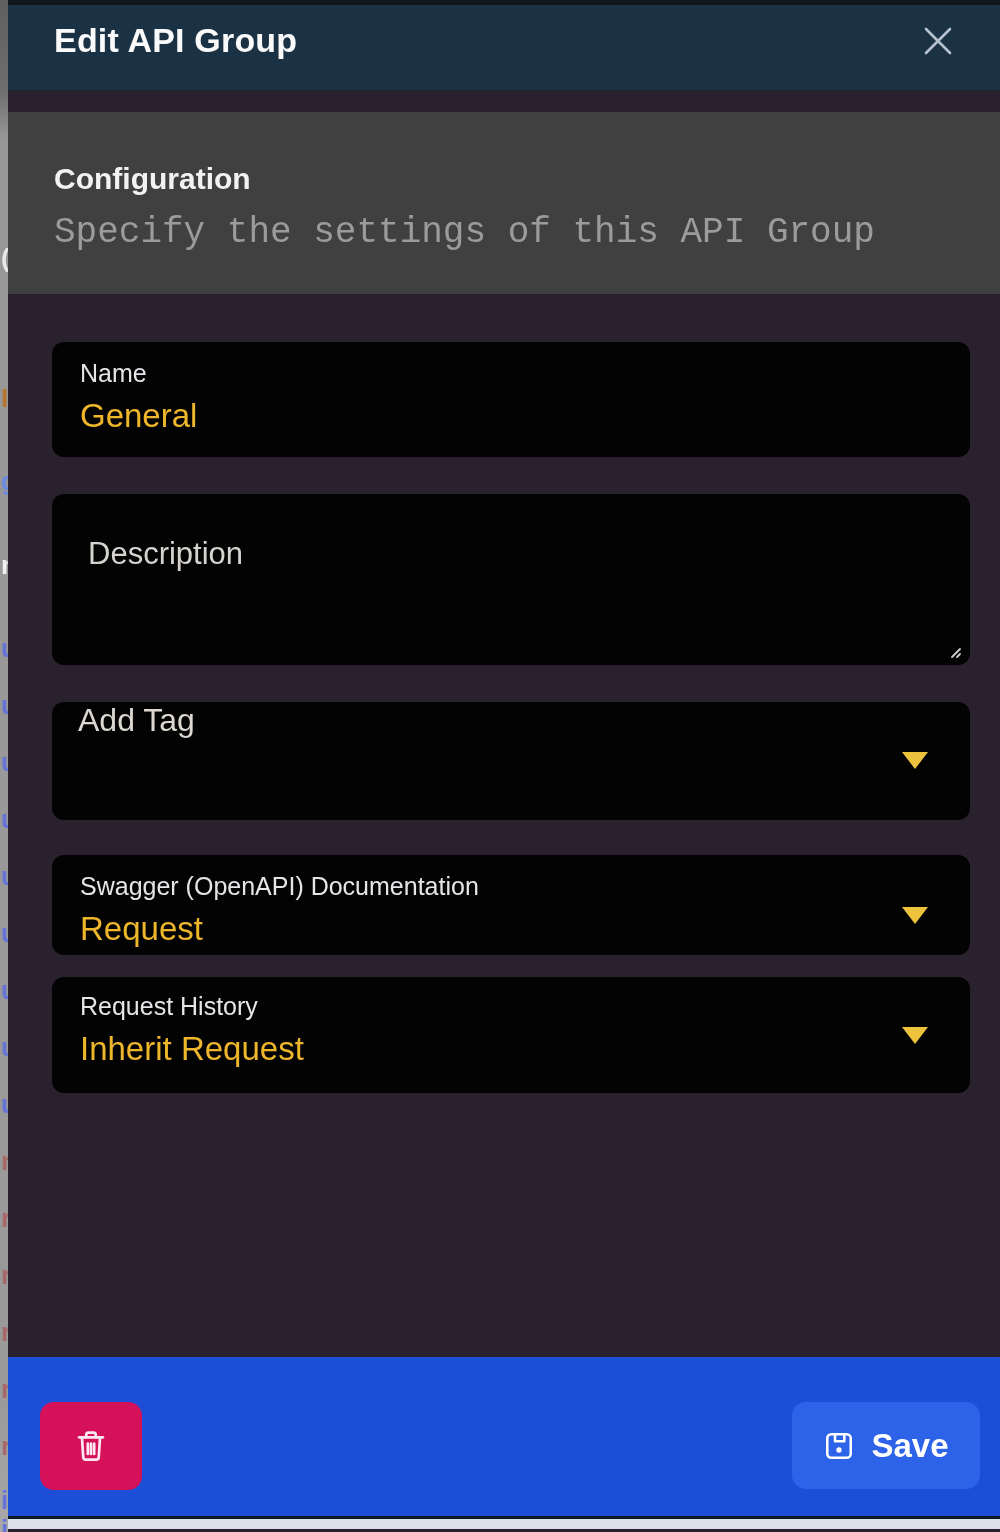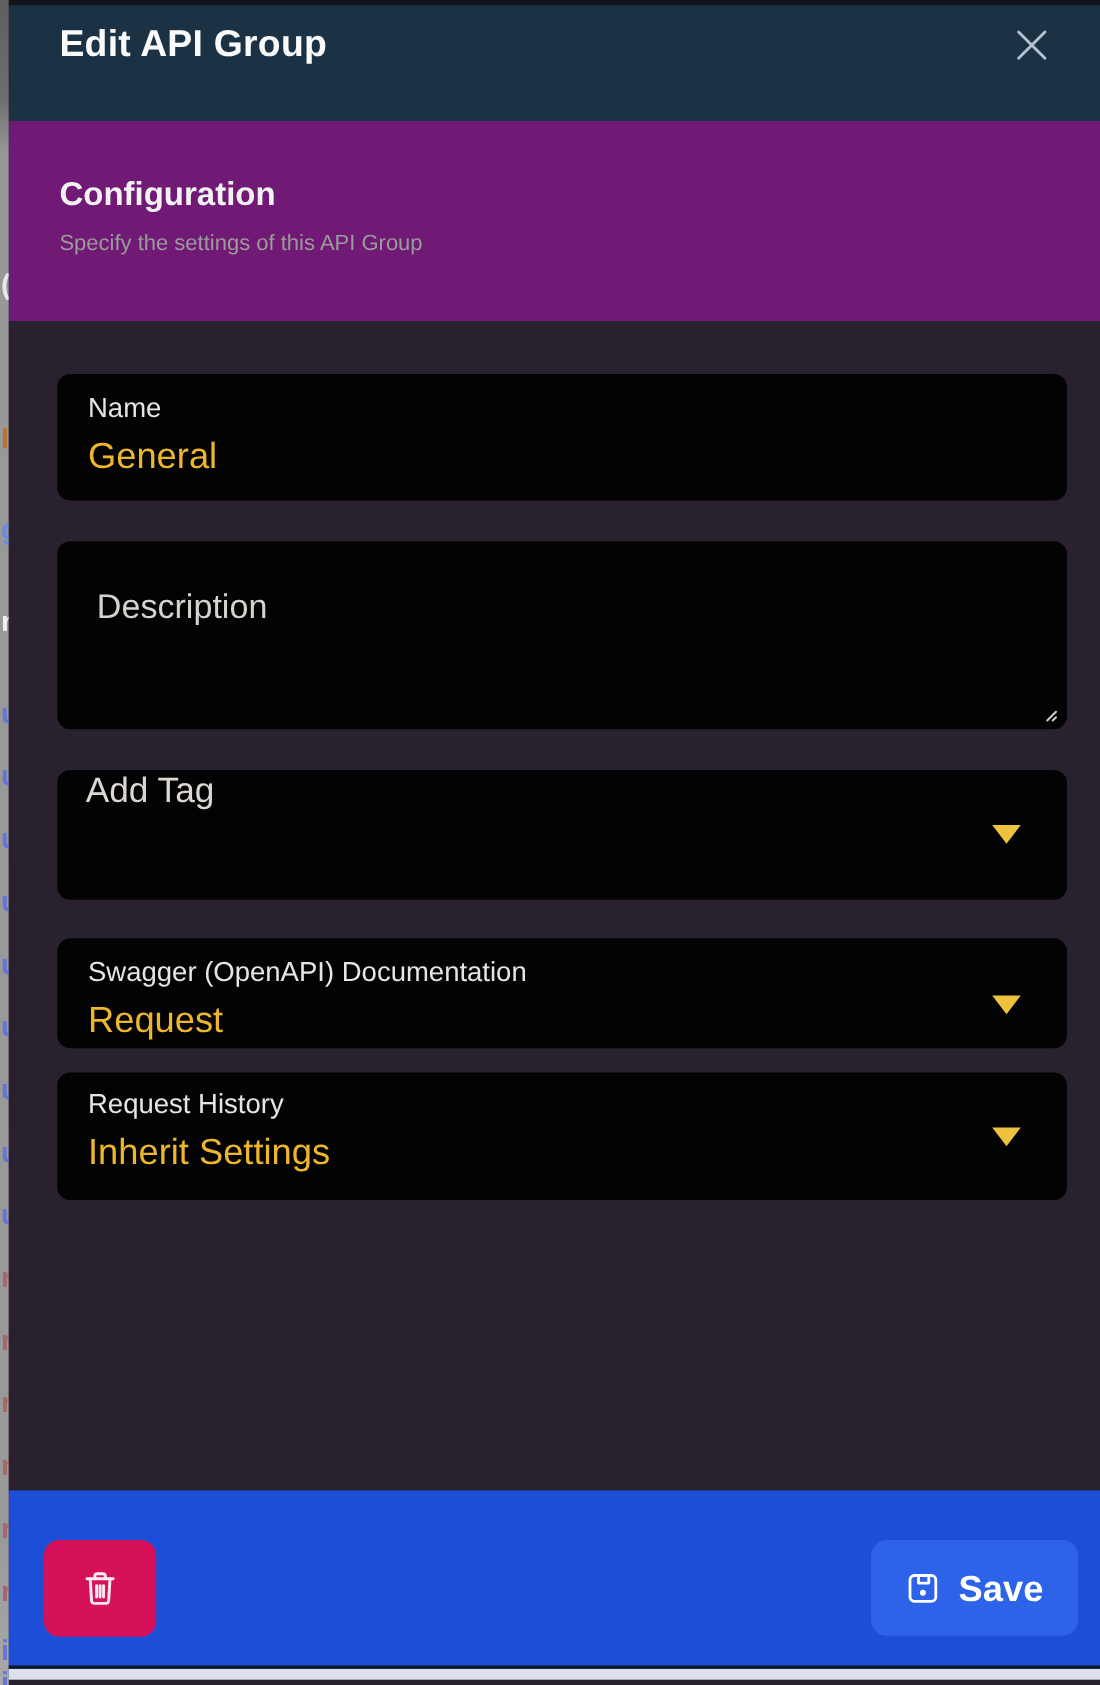--- a/index.html
+++ b/index.html
@@ -10,28 +10,28 @@
   .edge { position:relative; width:8px; height:100%; flex:0 0 8px;
           background:linear-gradient(#5f5f5f 0px, #6e6e6e 90px, #989898 140px, #9a9a9a 1400px, #a8a8a8 1532px);
           overflow:hidden; }
   .edge .frag { position:absolute; left:1px; width:8px; height:30px; overflow:hidden;
                 font-size:26px; font-weight:600; line-height:30px; white-space:nowrap; }
 
   
   .modal { position:relative; flex:1; height:100%; display:flex; flex-direction:column; }
   .top-line { height:5px; background:#11161d; }
 
-  header.mhead { height:105px; background:#1b3245; position:relative; padding:16px 0 0 46px; }
+  header.mhead { height:85px; background:#1b3245; position:relative; padding:16px 0 0 46px; }
   .mtitle { color:#fafafa; font-size:34px; font-weight:700; letter-spacing:.2px; }
   .close-btn { position:absolute; top:14px; right:40px; width:44px; height:44px; background:transparent;
                border:none; cursor:pointer; display:flex; align-items:center; justify-content:center; }
 
-  section.config { height:182px; background:#701a75; padding:50px 40px 0 46px; }
+  section.config { height:182px; background:#404040; padding:50px 40px 0 46px;margin-top:22px; }
   .cfg-h { color:#f2f2f2; font-size:30px; font-weight:700; margin-bottom:16px; }
-  .cfg-sub { color:#9b9b9b; font-size:20px; font-weight:400; }
+  .cfg-sub { color:#9b9b9b; font-size:36px; font-weight:400;font-family:Liberation Mono, monospace; }
 
   .mbody { height:1063px; background:#2a212e; position:relative; }
   .field { position:absolute; left:44px; width:918px; background:#030303; border-radius:12px; }
   .f-name   { top:48px;  height:115px; padding:17px 28px 0 28px; }
   .f-desc   { top:200px; height:171px; padding:42px 0 0 36px; }
   .f-tag    { top:408px; height:118px; display:flex; align-items:flex-start; padding-left:26px; }
   .f-swag   { top:561px; height:100px; padding:17px 28px 0 28px; }
   .f-hist   { top:683px; height:116px; padding:15px 28px 0 28px; }
 
   .f-label { color:#e6e4e8; font-size:25px; font-weight:400; margin-bottom:9px; }
@@ -124,21 +124,21 @@
       </div>
 
       <div class="field f-swag">
         <div class="f-label">Swagger (OpenAPI) Documentation</div>
         <div class="f-value">Request</div>
         <span class="caret"></span>
       </div>
 
       <div class="field f-hist">
         <div class="f-label">Request History</div>
-        <div class="f-value">Inherit Settings</div>
+        <div class="f-value">Inherit Request</div>
         <span class="caret"></span>
       </div>
 
     </div>
 
     <footer class="mfoot">
       <button class="del-btn" aria-label="Delete">
         <svg width="38" height="38" viewBox="0 0 24 24" fill="none" stroke="#ffe9f1" stroke-width="1.7" stroke-linecap="round" stroke-linejoin="round">
           <path d="M4.5 6.5 h15"></path>
           <path d="M9 6.5 V5 a1.4 1.4 0 0 1 1.4 -1.4 h3.2 A1.4 1.4 0 0 1 15 5 v1.5"></path>

